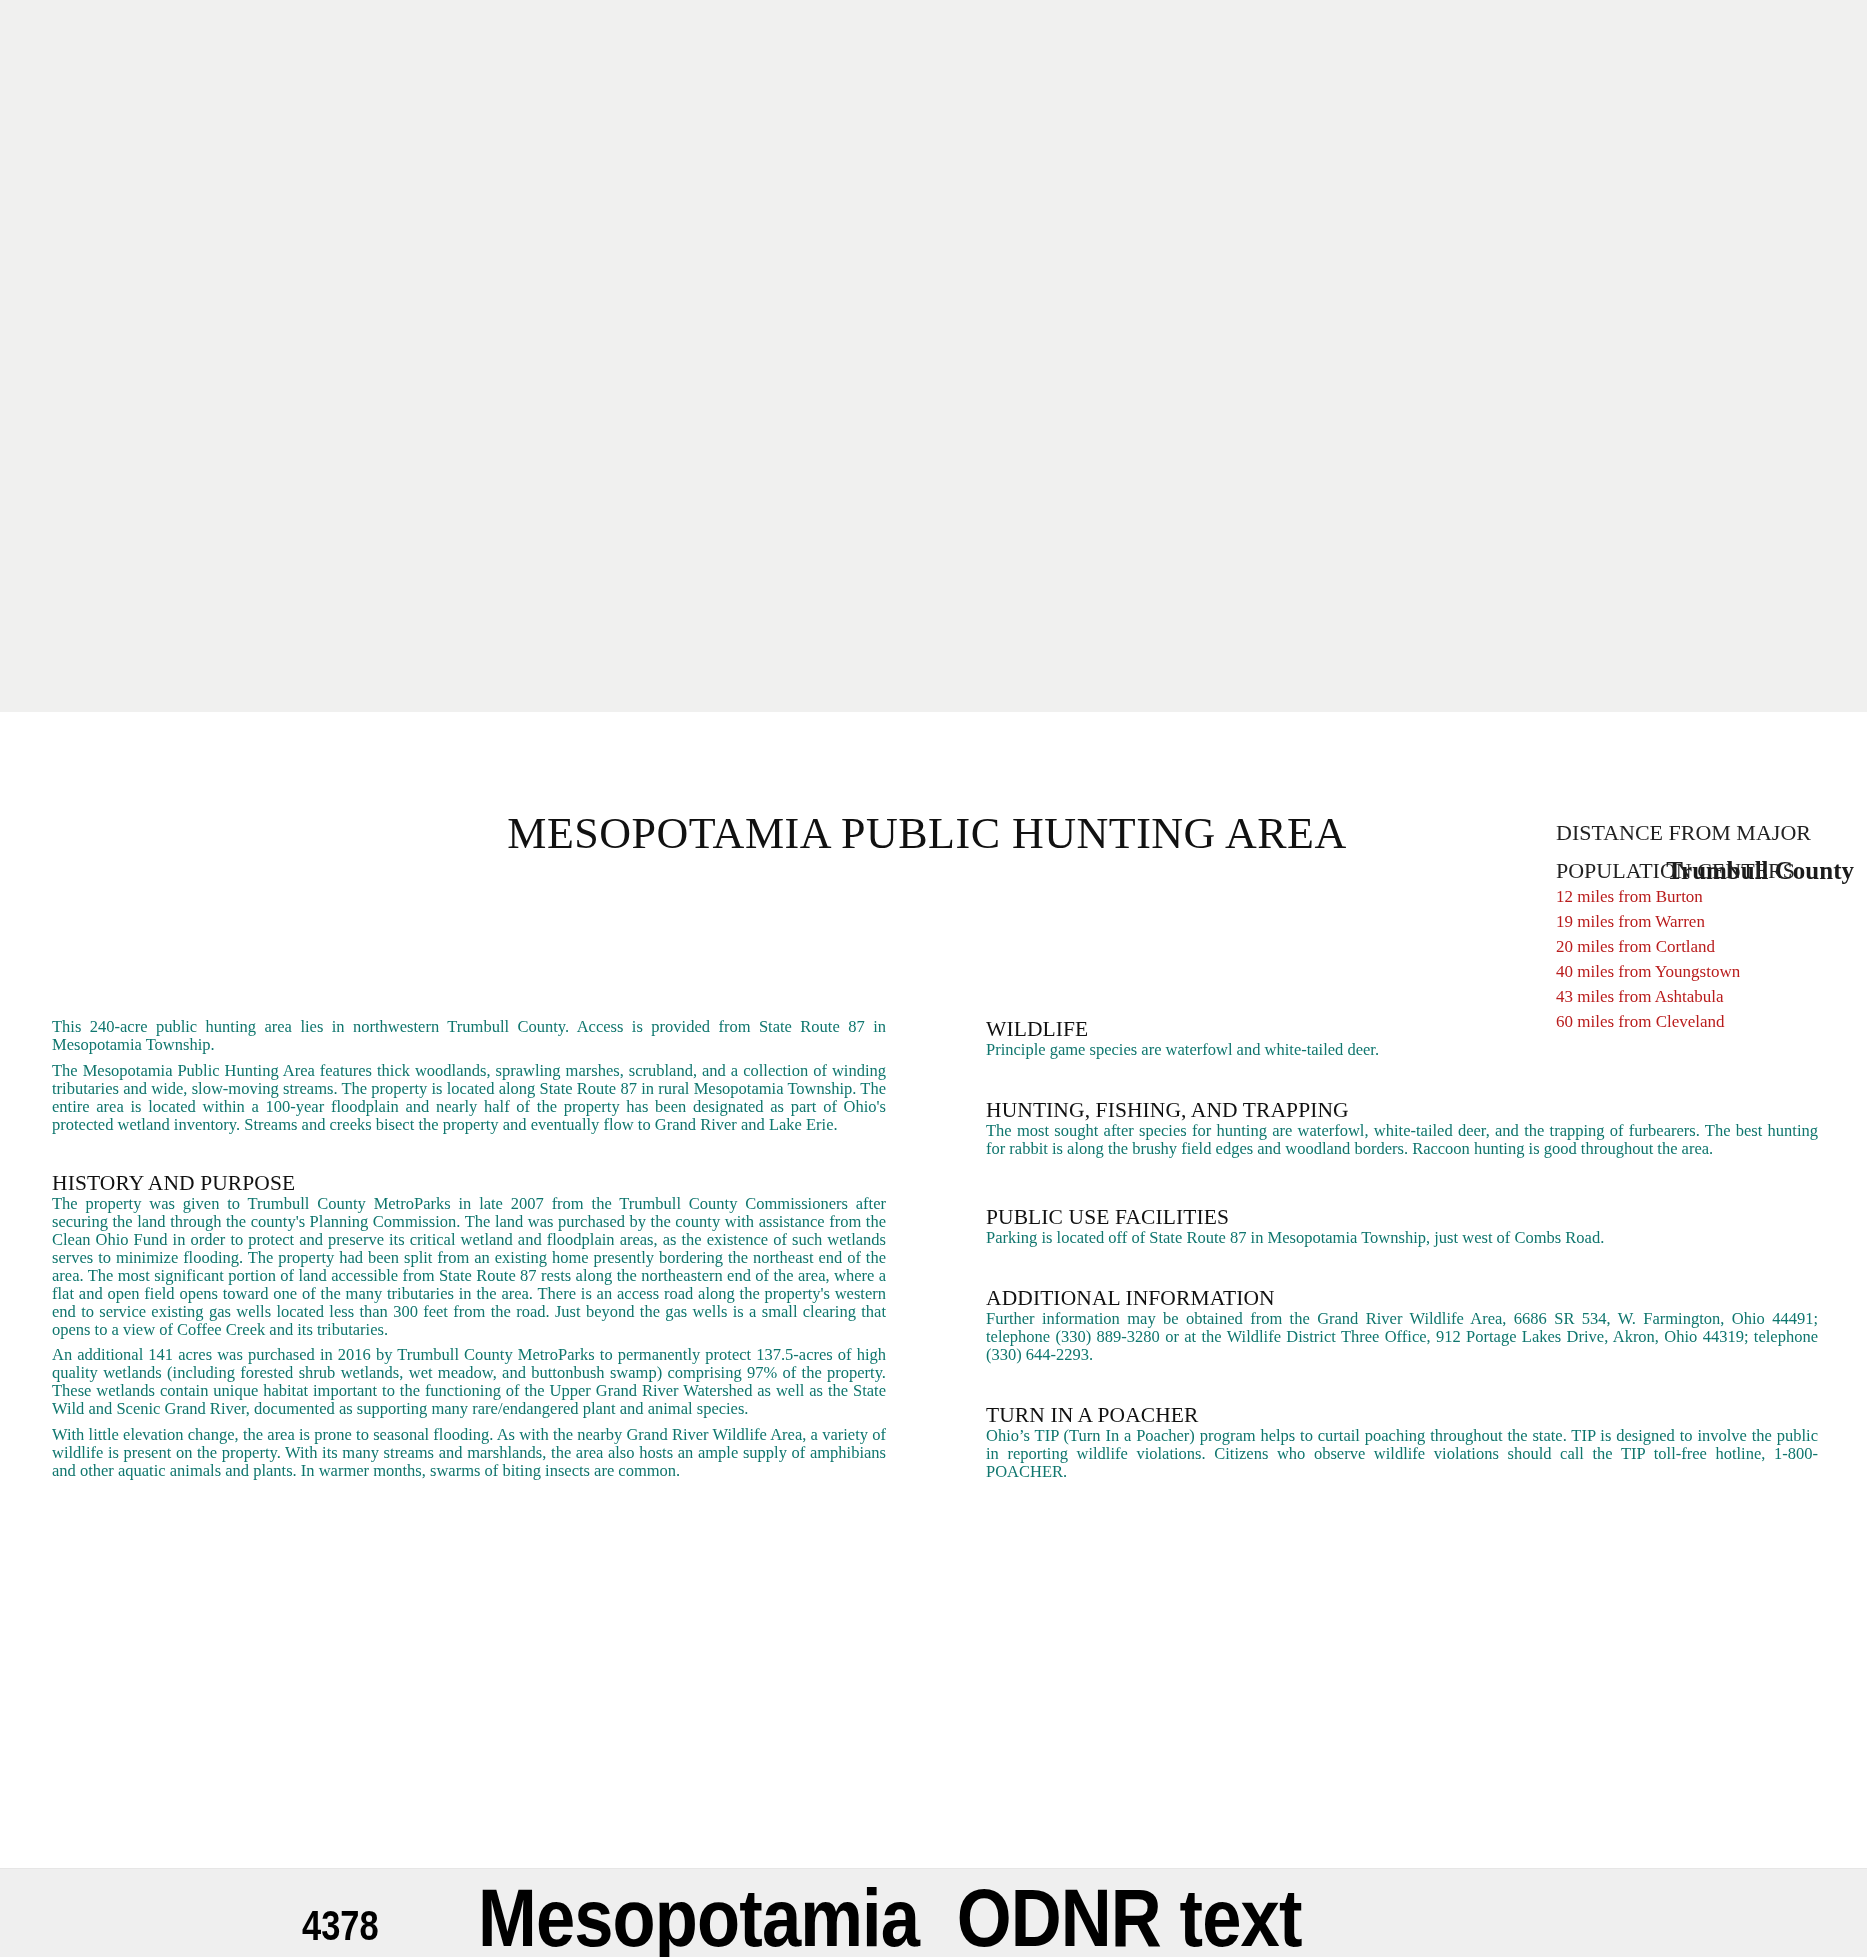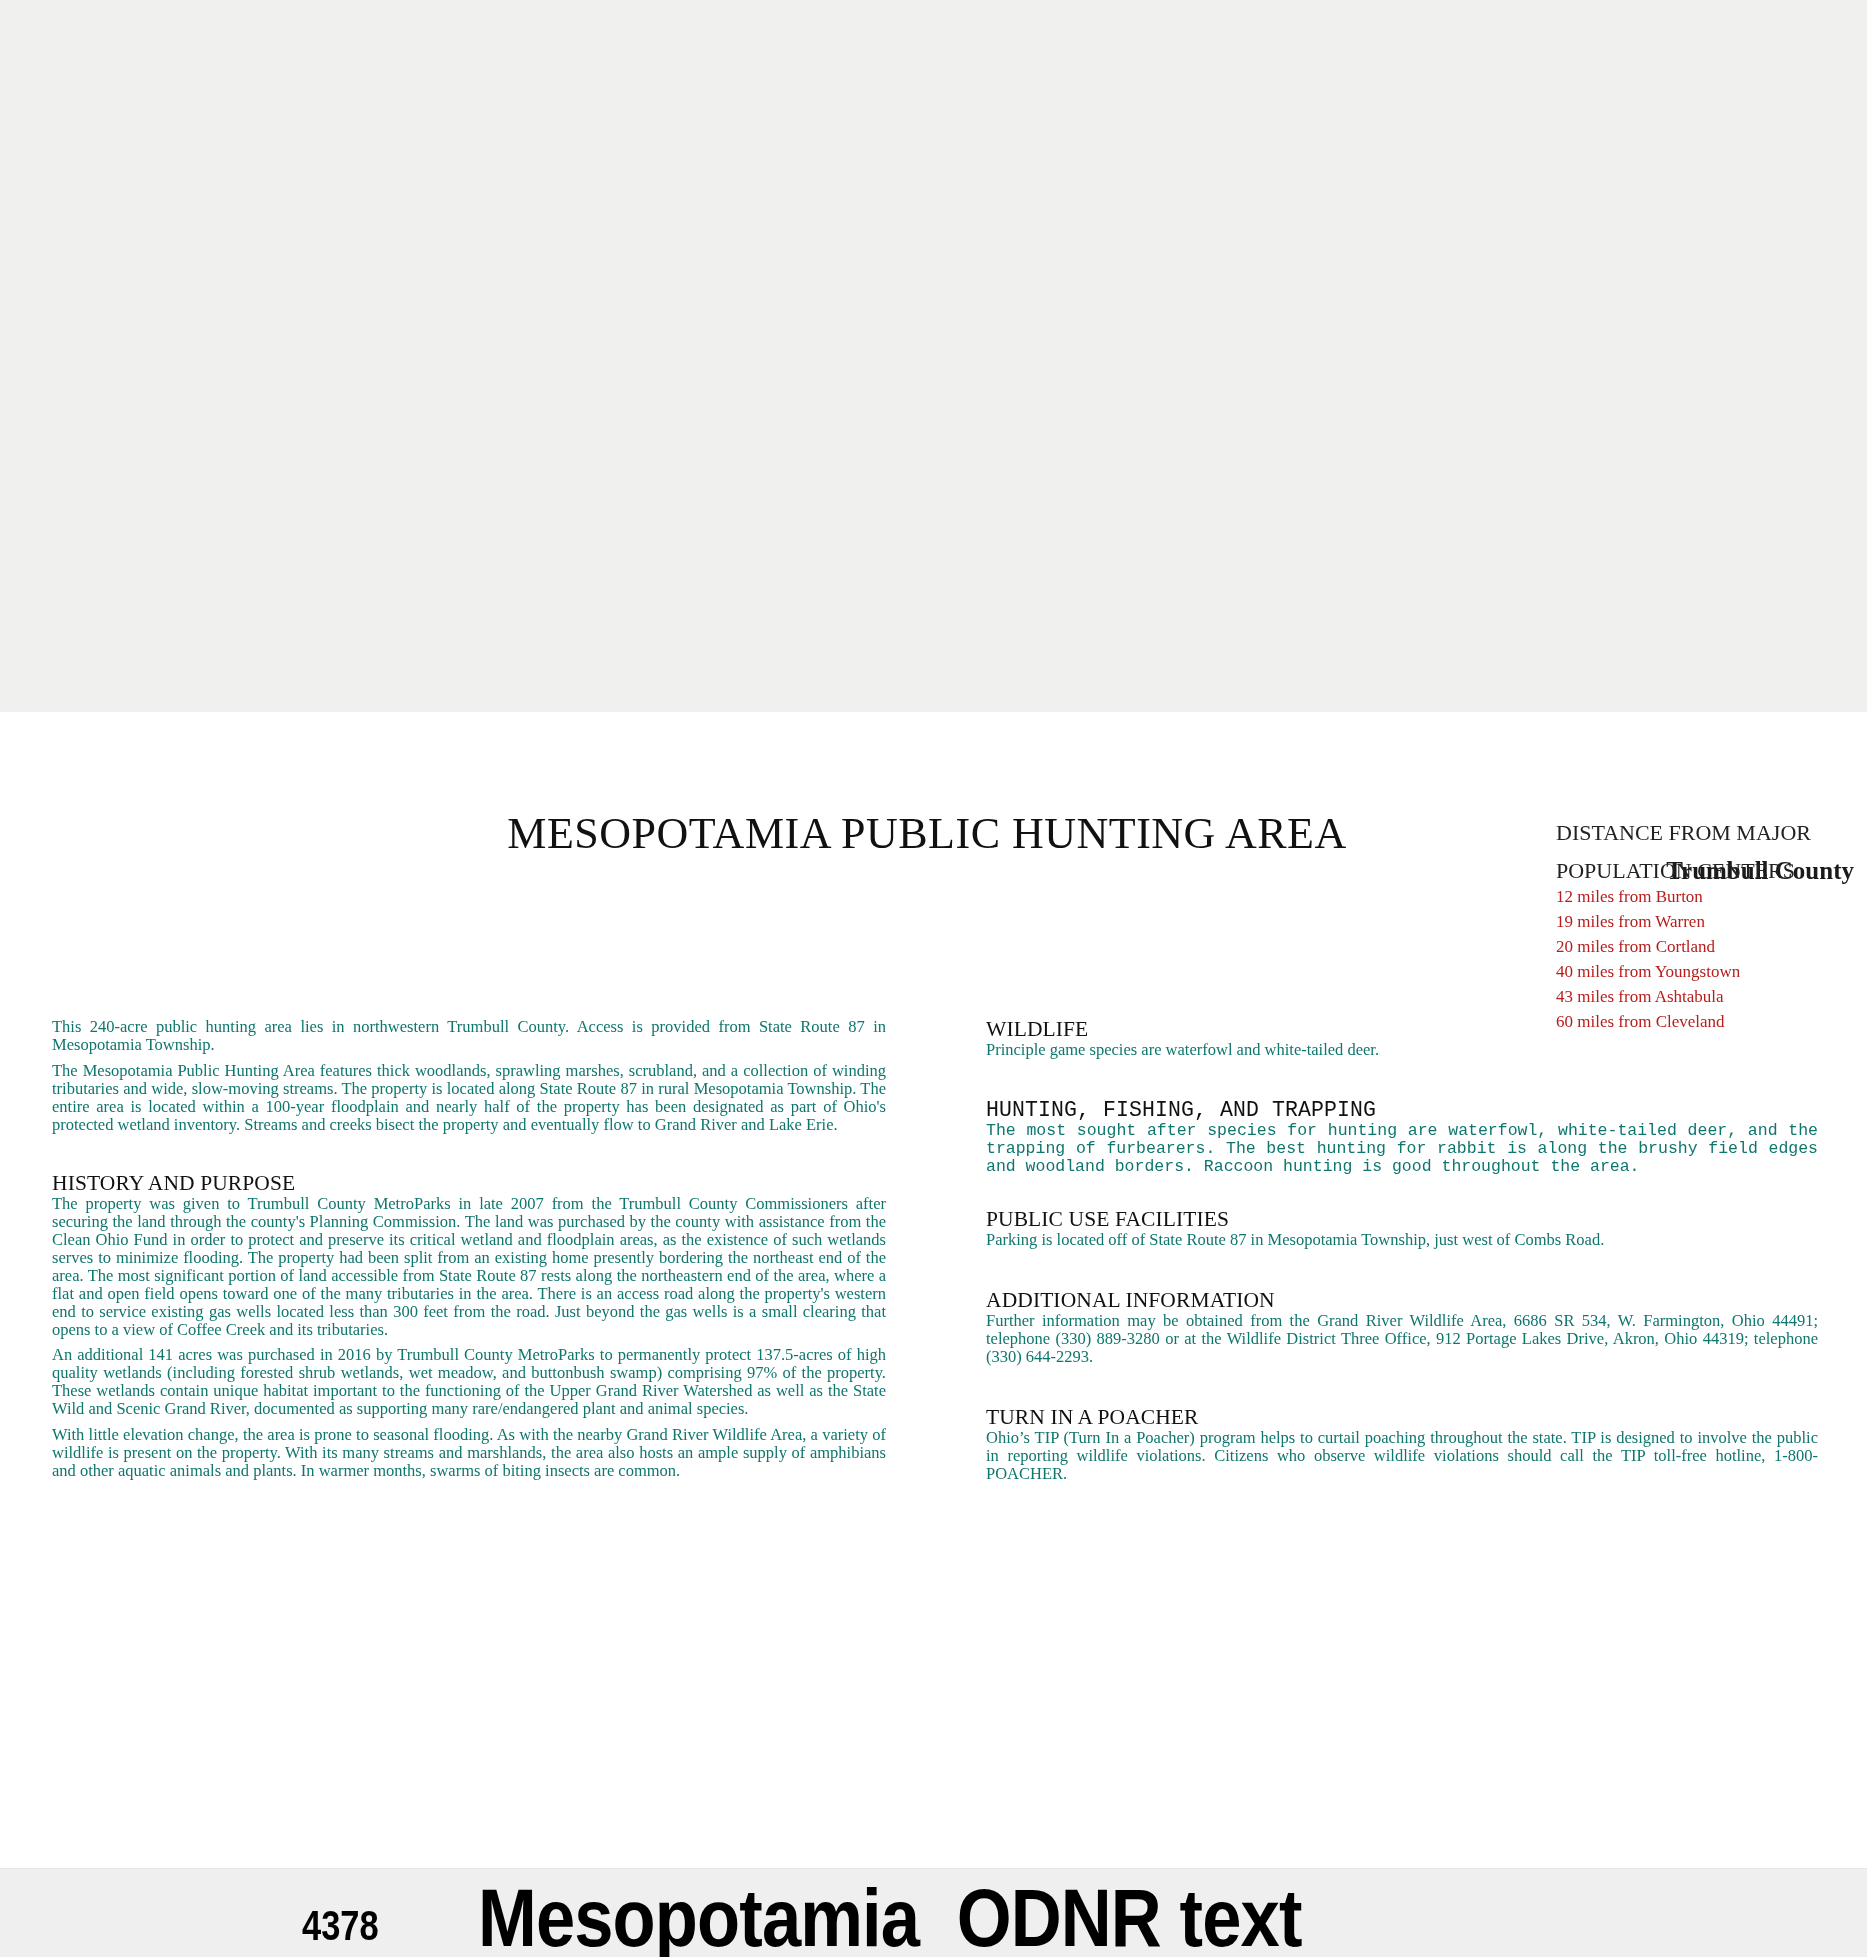--- a/index.html
+++ b/index.html
@@ -72,21 +72,21 @@
       <p>An additional 141 acres was purchased in 2016 by Trumbull County MetroParks to permanently protect 137.5-acres of high quality wetlands (including forested shrub wetlands, wet meadow, and buttonbush swamp) comprising 97% of the property. These wetlands contain unique habitat important to the functioning of the Upper Grand River Watershed as well as the State Wild and Scenic Grand River, documented as supporting many rare/endangered plant and animal species.</p>
       <p>With little elevation change, the area is prone to seasonal flooding. As with the nearby Grand River Wildlife Area, a variety of wildlife is present on the property. With its many streams and marshlands, the area also hosts an ample supply of amphibians and other aquatic animals and plants. In warmer months, swarms of biting insects are common.</p>
     </div>
   </div>
 
   <div class="col col-right">
     <div class="sec" style="margin-bottom:40px;">
       <h2>WILDLIFE</h2>
       <p>Principle game species are waterfowl and white-tailed deer.</p>
     </div>
-    <div class="sec" style="margin-bottom:32px;font-family:Liberation Mono, monospace;">
+    <div class="sec" style="margin-bottom:48px;">
       <h2>HUNTING, FISHING, AND TRAPPING</h2>
       <p>The most sought after species for hunting are waterfowl, white-tailed deer, and the trapping of furbearers. The best hunting for rabbit is along the brushy field edges and woodland borders. Raccoon hunting is good throughout the area.</p>
     </div>
     <div class="sec" style="margin-bottom:40px;">
       <h2>PUBLIC USE FACILITIES</h2>
       <p>Parking is located off of State Route 87 in Mesopotamia Township, just west of Combs Road.</p>
     </div>
     <div class="sec" style="margin-bottom:40px;">
       <h2>ADDITIONAL INFORMATION</h2>
       <p>Further information may be obtained from the Grand River Wildlife Area, 6686 SR 534, W. Farmington, Ohio 44491; telephone (330) 889-3280 or at the Wildlife District Three Office, 912 Portage Lakes Drive, Akron, Ohio 44319; telephone (330) 644-2293.</p>

